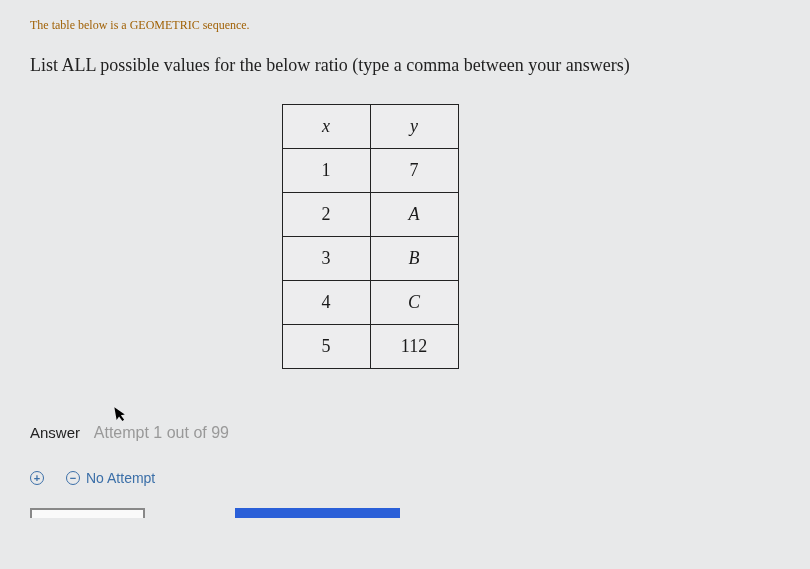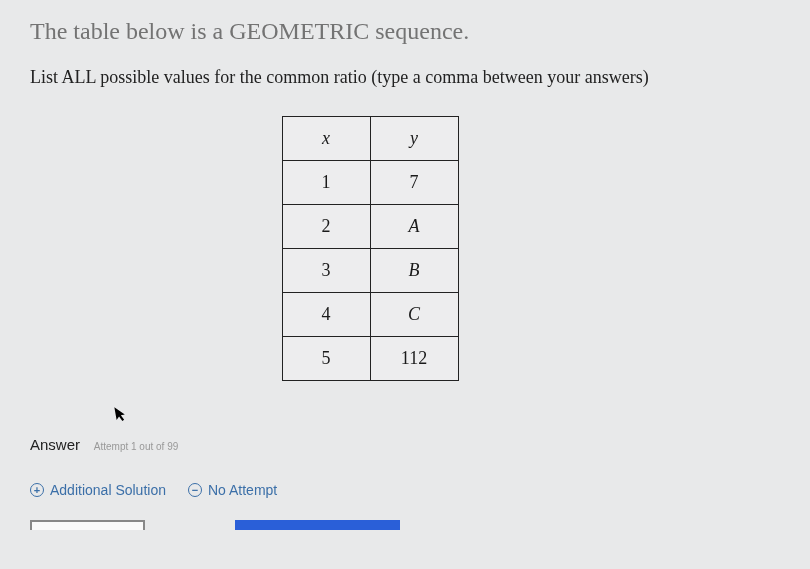--- a/index.html
+++ b/index.html
@@ -10,23 +10,23 @@
     body {
       font-family: Georgia, 'Times New Roman', serif;
       background: #e8e9ea;
       width: 810px;
       height: 569px;
       padding: 18px 0 0 30px;
       color: #1a1a1a;
       overflow: hidden;
     }
     .heading-1 {
-      font-size: 24px;
+      font-size: 12px;
       margin-bottom: 22px;
-      color: #737373;
+      color: #a16207;
     }
     .heading-2 {
       font-size: 18px;
       margin-bottom: 28px;
       color: #222;
     }
     .table-wrap {
       display: flex;
       justify-content: center;
       margin-bottom: 55px;
@@ -64,21 +64,21 @@
       font-size: 15px;
     }
     .answer-label {
       font-weight: normal;
       color: #222;
       font-family: Arial, sans-serif;
     }
     .attempt {
       color: #999;
       font-family: Arial, sans-serif;
-      font-size: 10px;
+      font-size: 16px;
       margin-left: 10px;
     }
     .solution-buttons {
       margin-top: 28px;
       display: flex;
       gap: 22px;
       font-family: Arial, sans-serif;
       font-size: 14px;
     }
     .sol-btn {
@@ -118,21 +118,21 @@
     .blue-stub {
       width: 165px;
       height: 10px;
       background: #2a5fd8;
     }
   </style>
 </head>
 <body>
 
 <div class="heading-1">The table below is a GEOMETRIC sequence.</div>
-<div class="heading-2">List ALL possible values for the common ratio (type a comma between your answers)</div>
+<div class="heading-2">List ALL possible values for the below ratio (type a comma between your answers)</div>
 
 <div class="table-wrap">
   <table>
     <tbody>
         <tr>
       <td class="header">x</td>
       <td class="header">y</td>
     </tr>
     <tr>
       <td>1</td>
@@ -165,21 +165,20 @@
 </div>
 
 <div class="answer-row">
   <span class="answer-label">Answer</span>
   <span class="attempt">Attempt 1 out of 99</span>
 </div>
 
 <div class="solution-buttons">
   <div class="sol-btn">
     <span class="circ-icon">+</span>
-    <span>Additional Solution</span>
   </div>
   <div class="sol-btn">
     <span class="circ-icon">−</span>
     <span>No Attempt</span>
   </div>
 </div>
 
 <div class="bottom-row">
   <div class="input-stub"></div>
   <div class="blue-stub"></div>

